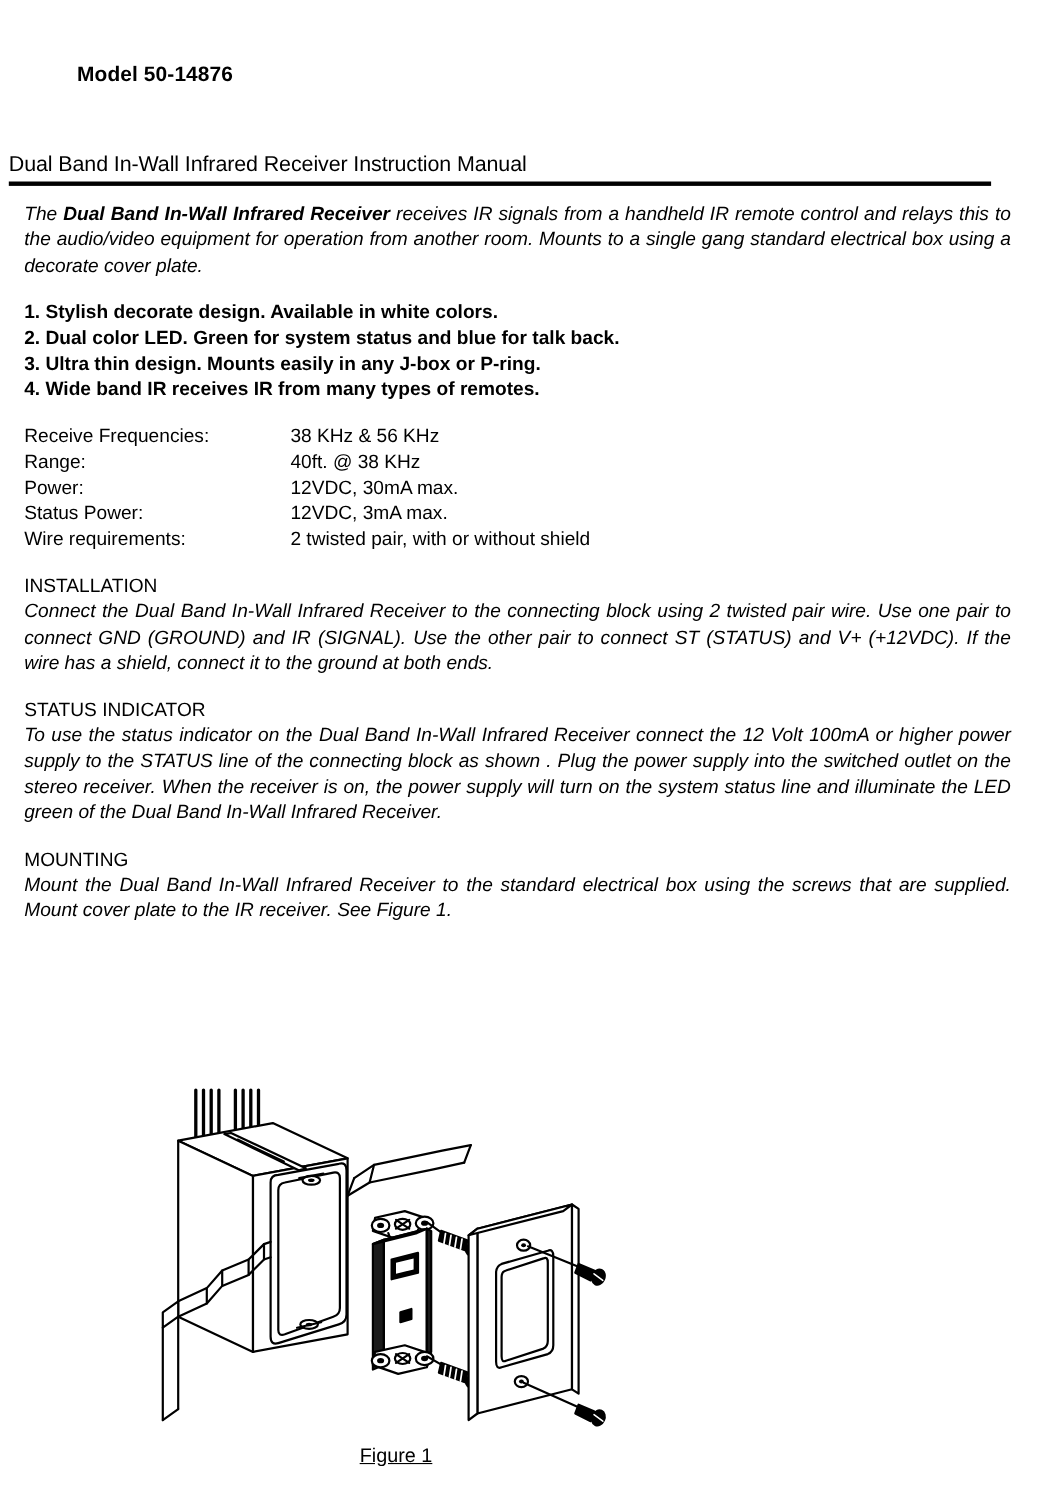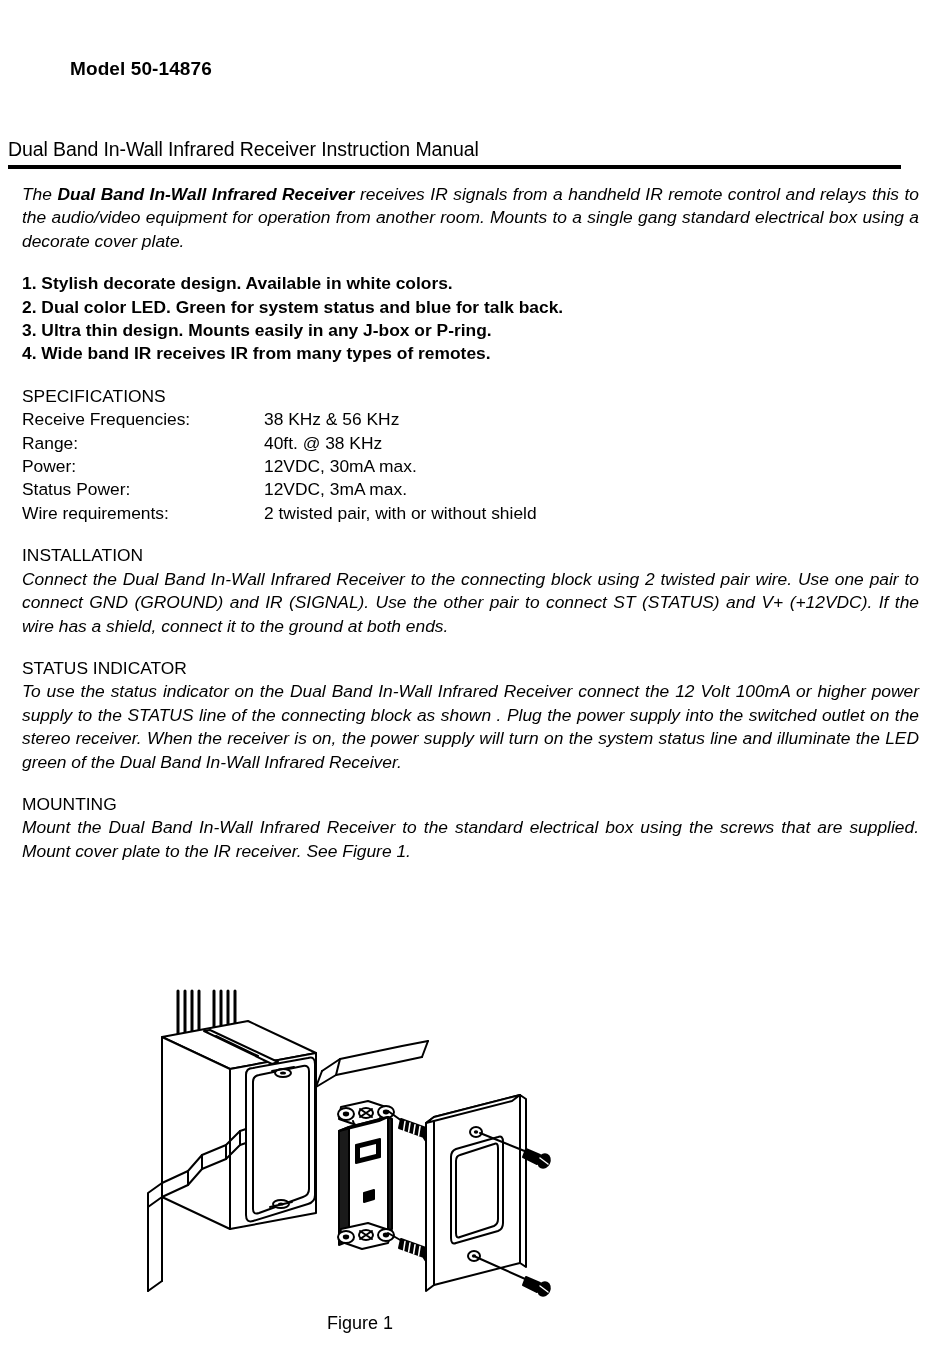--- a/index.html
+++ b/index.html
@@ -139,20 +139,21 @@
     height: 360px;
   }
   .figure-art svg { display: block; }
   .figure-caption {
     position: absolute;
     left: 0;
     top: 368px;
     width: 720px;
     text-align: center;
     font-size: 18px;
+    text-decoration: underline;
   }
 </style>
 </head>
 <body>
 
 <div class="page">
 
   <div class="header">
 
     <div class="model-number">Model 50-14876</div>
@@ -172,21 +173,20 @@
 
     <ul class="feature-list">
       <li>1. Stylish decorate design. Available in white colors.</li>
       <li>2. Dual color LED. Green for system status and blue for talk back.</li>
       <li>3. Ultra thin design. Mounts easily in any J-box or P-ring.</li>
       <li>4. Wide band IR receives IR from many types of remotes.</li>
     </ul>
 
     <div class="gap-md"></div>
 
-    <div class="sect-head">SPECIFICATIONS</div>
     <table class="spec-table">
       <tbody>
         <tr>
           <td class="spec-label">Receive Frequencies:</td>
           <td class="spec-value">38 KHz &amp; 56 KHz</td>
         </tr>
         <tr>
           <td class="spec-label">Range:</td>
           <td class="spec-value">40ft. @ 38 KHz</td>
         </tr>

